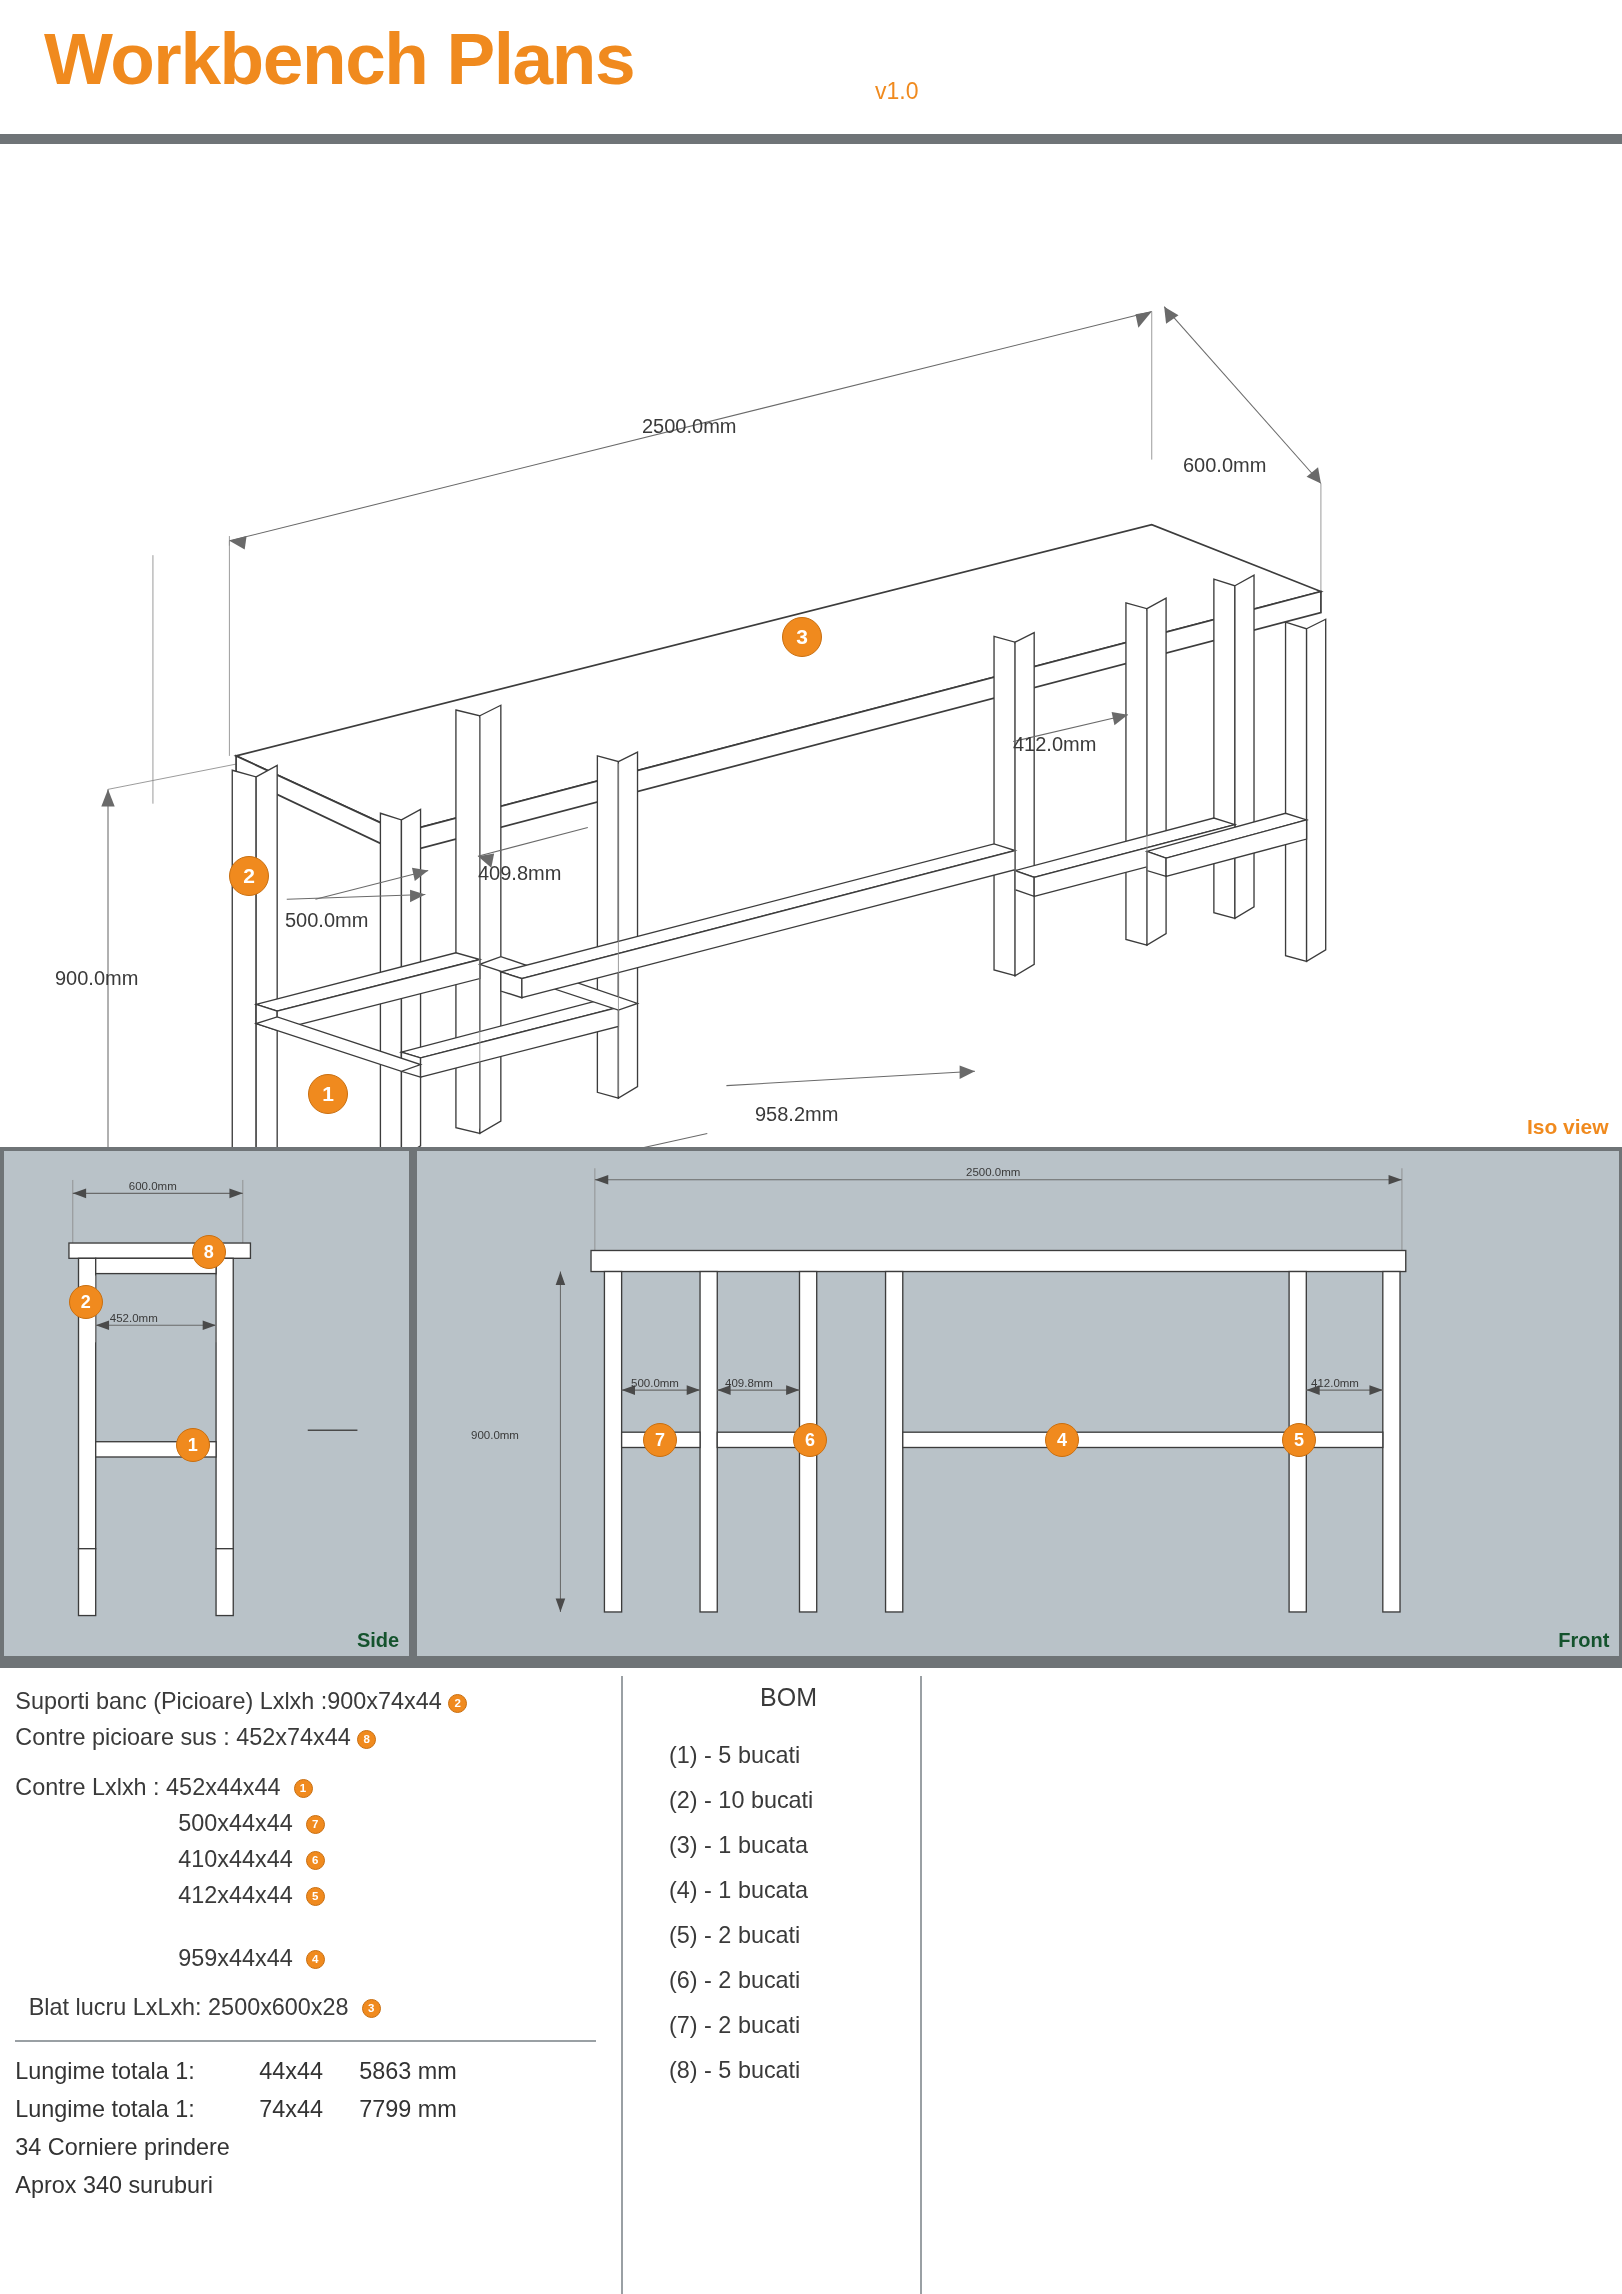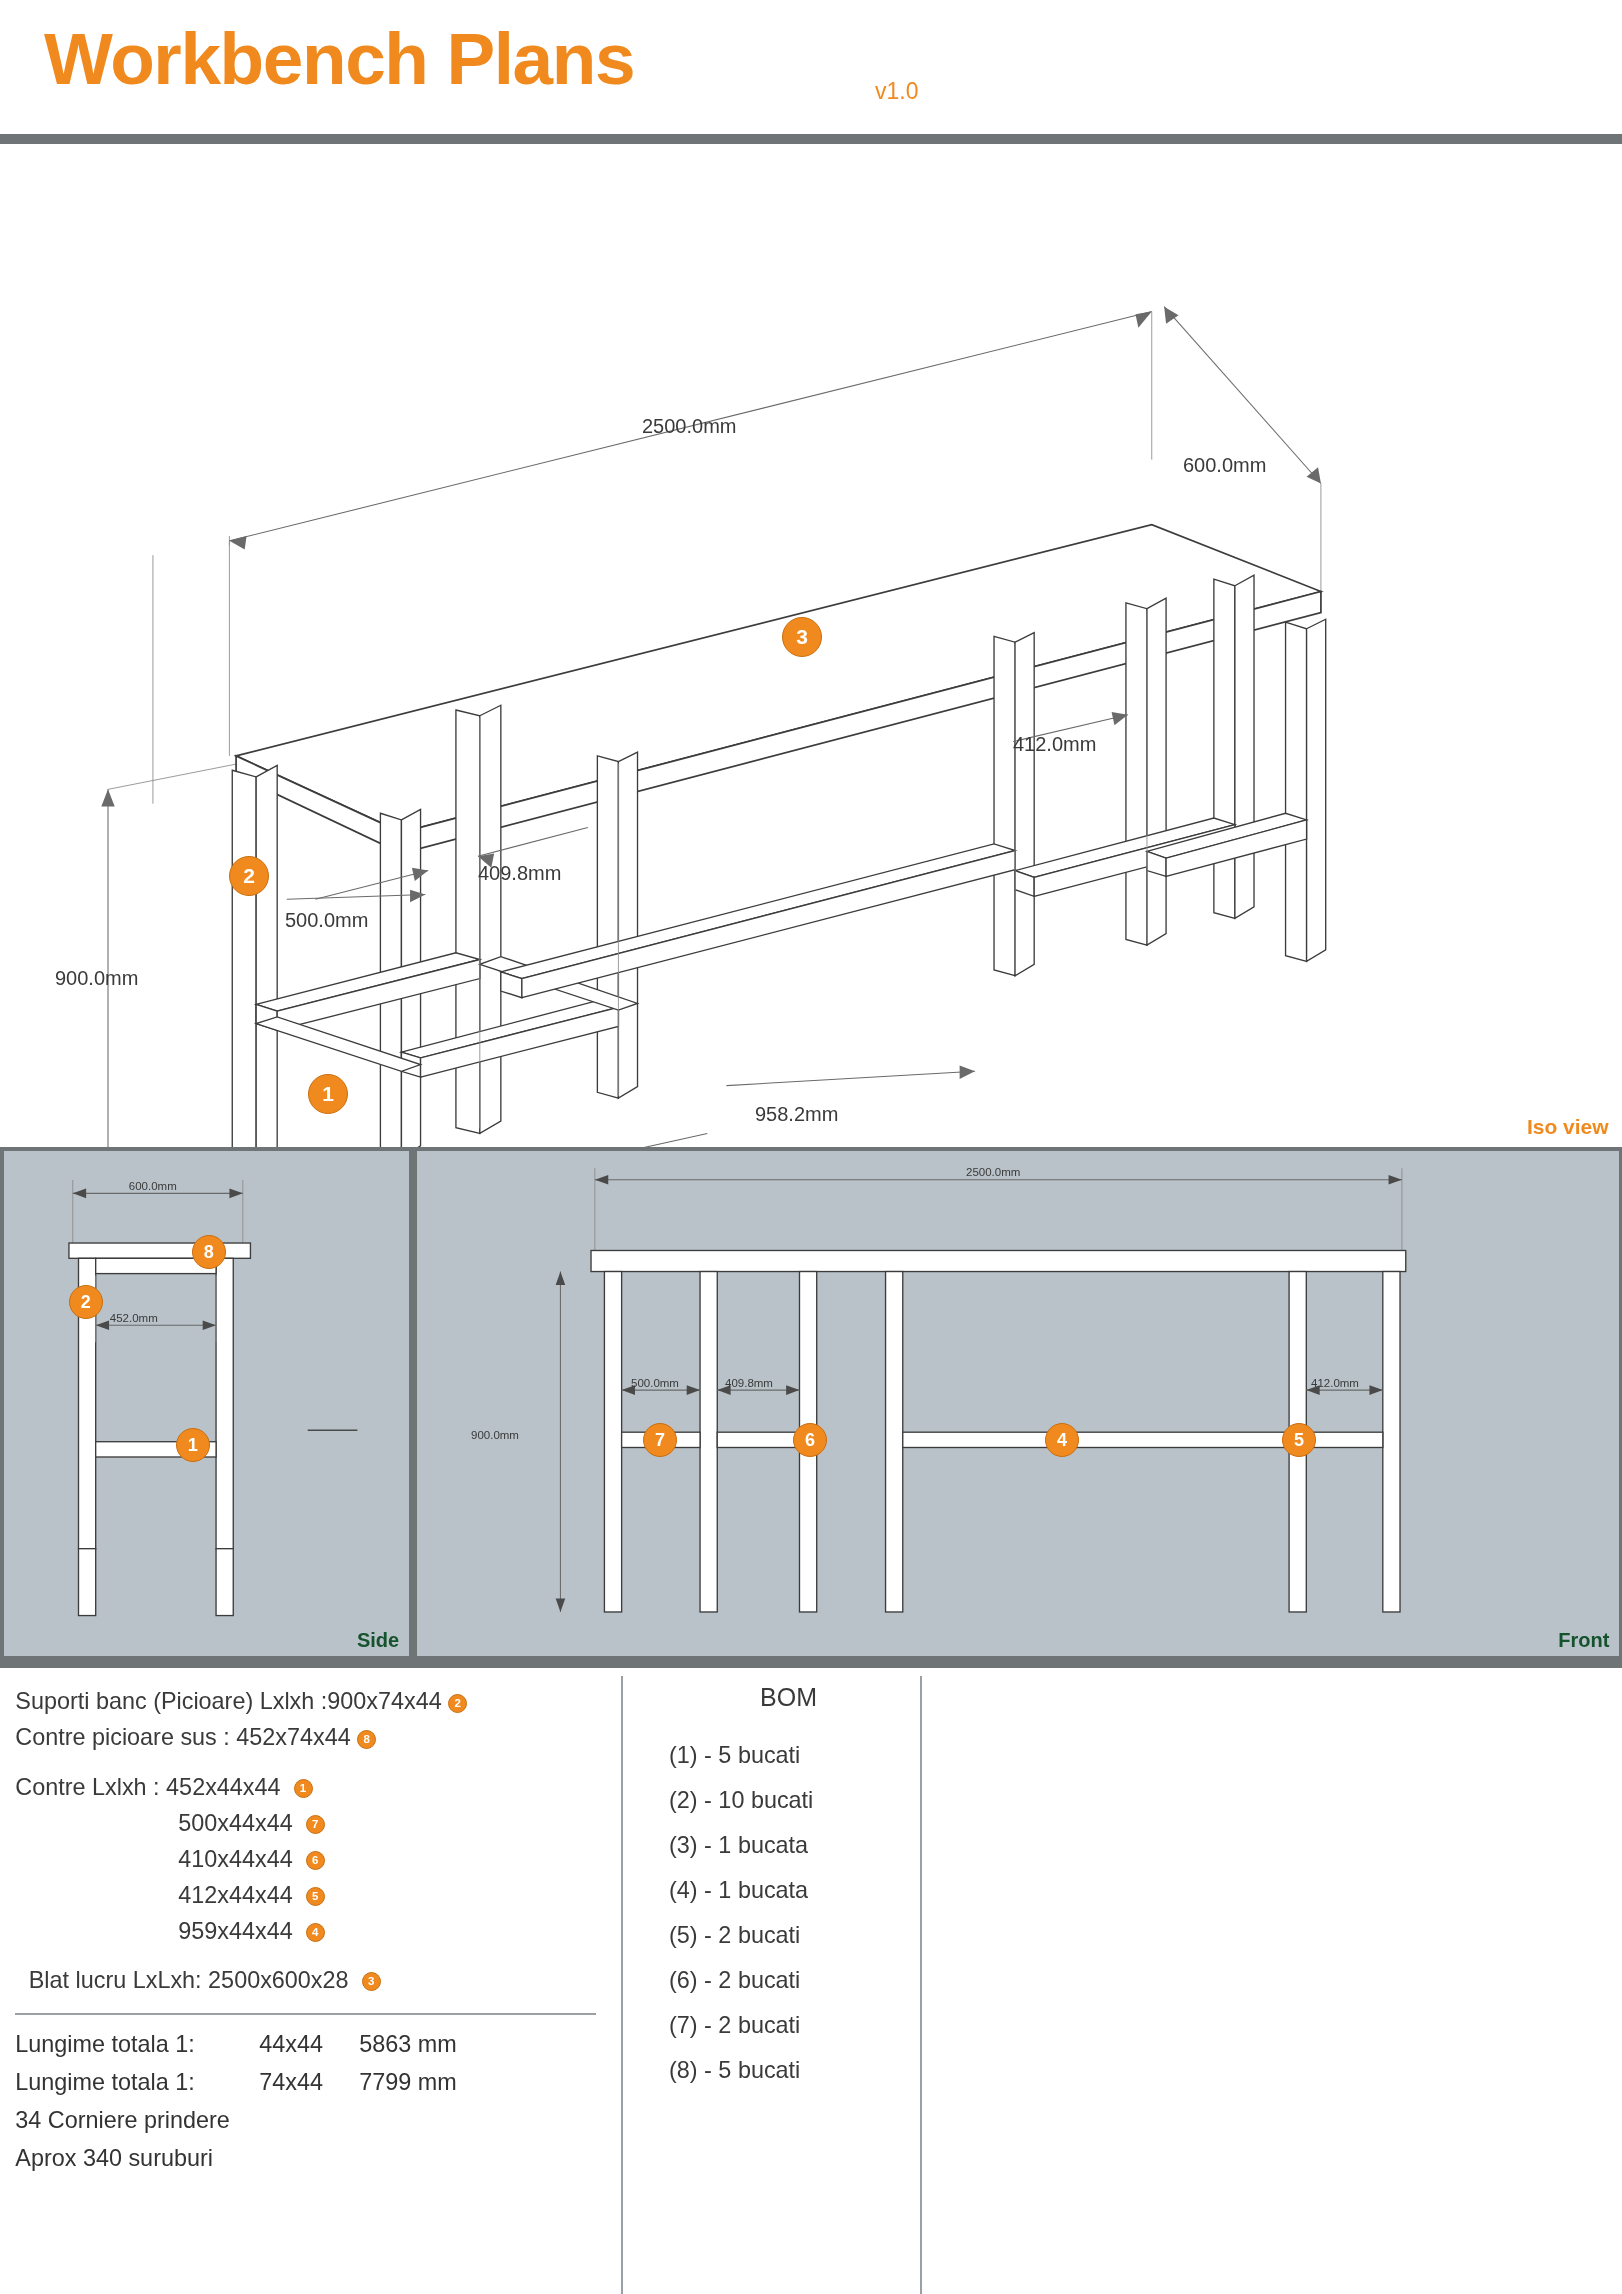--- a/index.html
+++ b/index.html
@@ -443,21 +443,21 @@
       &nbsp;<span class="balloon sm">7</span>
     </div>
     <div class="cl-row cl-indent" style="padding-left:163px;">
       <span class="dim">410x44x44</span>
       &nbsp;<span class="balloon sm">6</span>
     </div>
     <div class="cl-row cl-indent" style="padding-left:163px;">
       <span class="dim">412x44x44</span>
       &nbsp;<span class="balloon sm">5</span>
     </div>
-    <div class="cl-row cl-indent" style="padding-left:163px;">
+    <div class="cl-row cl-indent" style="padding-left:163px;margin-top:27px;">
       <span class="dim">959x44x44</span>
       &nbsp;<span class="balloon sm">4</span>
     </div>
 
     <div class="cl-gap"></div>
 
     <div class="cl-row cl-indent" style="padding-left:13.4px;">
       <span>Blat lucru LxLxh: </span><span class="dim">2500x600x28</span>
       &nbsp;<span class="balloon sm">3</span>
     </div>

